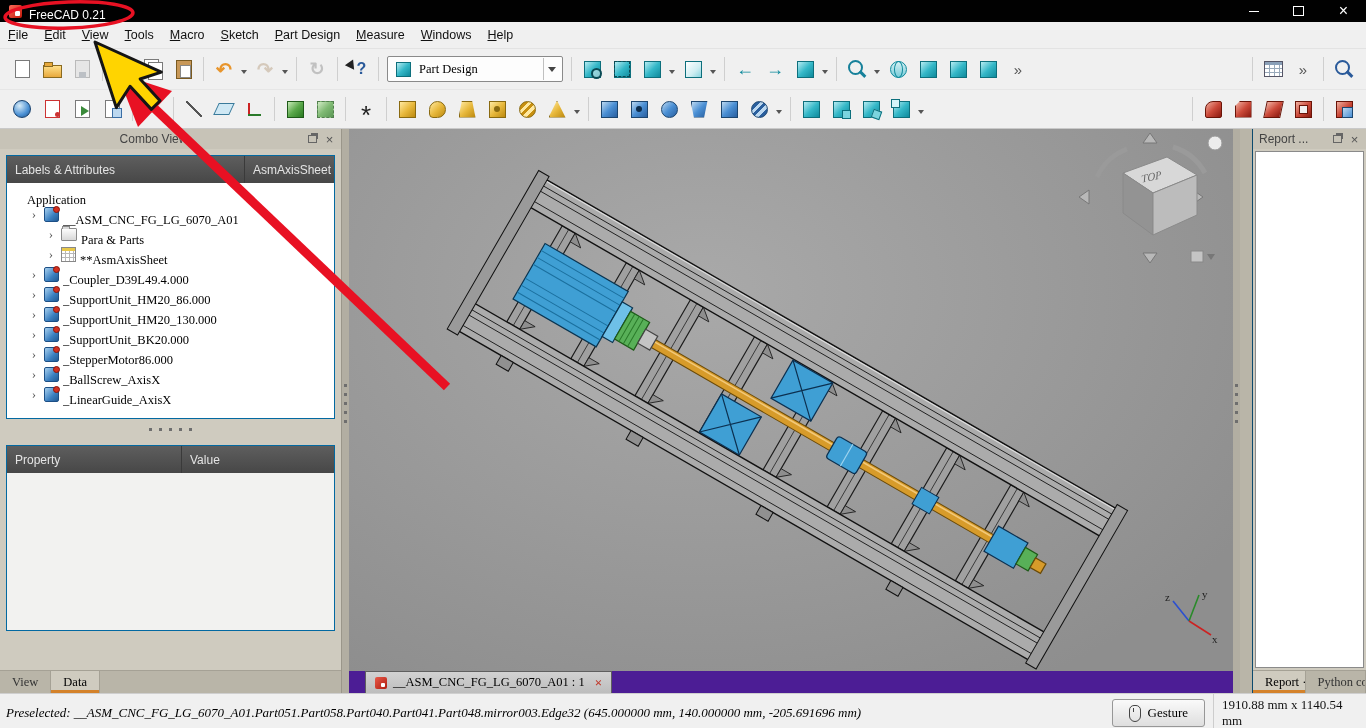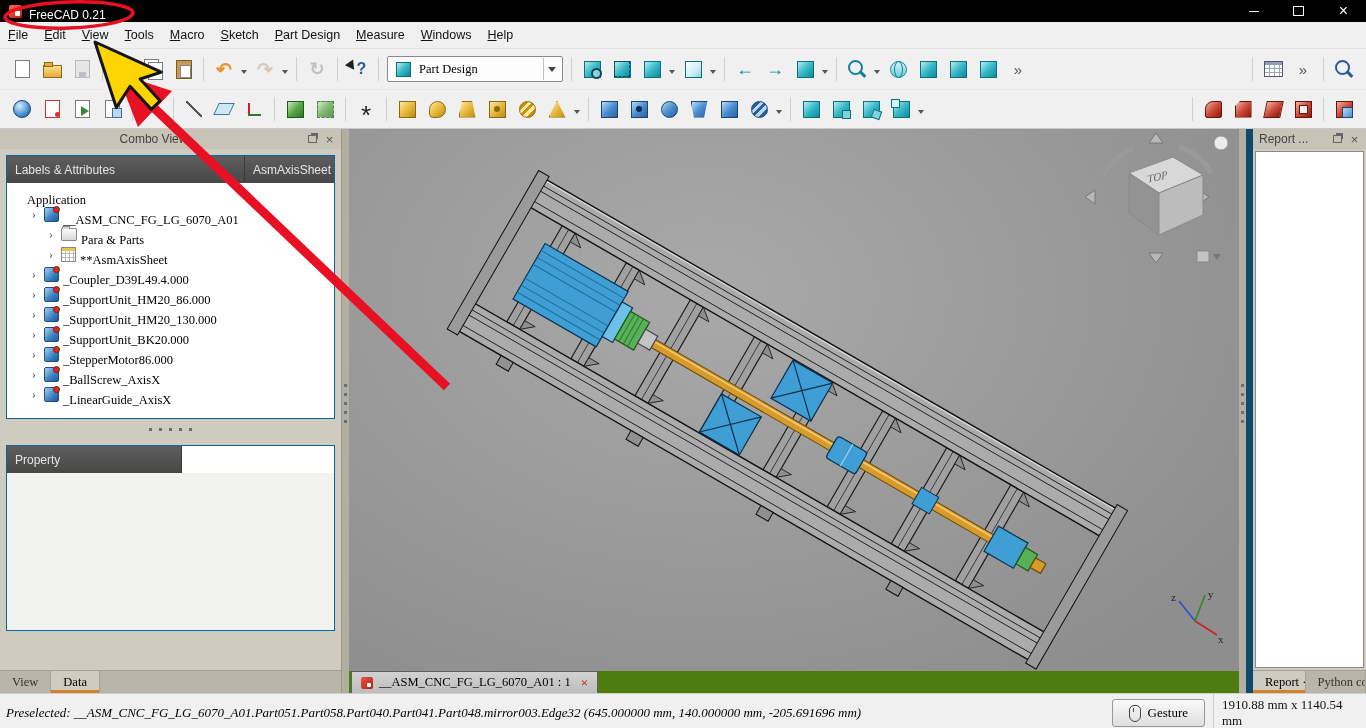--- a/index.html
+++ b/index.html
@@ -138,21 +138,21 @@
   .wb-label{flex:1;font-family:"Liberation Serif",serif;font-size:12.5px;padding-left:5px;color:#000;}
   .wb-caret{width:16px;height:22px;border-left:1px solid #c0c0c0;position:relative;}
   .wb-caret::after{content:"";position:absolute;left:4px;top:9px;border:4px solid transparent;border-top:5px solid #444;}
 
   
   .workspace{height:564px;display:flex;background:#b9b5a8;}
   .left-dock{width:341px;flex:none;display:flex;flex-direction:column;background:#cfcbbf;border-right:1px solid #9a968a;}
   .vsplit{width:7px;flex:none;background:#b2aea2;position:relative;}
   .vsplit::after{content:"";position:absolute;left:2px;top:255px;width:3px;height:40px;
     background:repeating-linear-gradient(#6e6e6e 0 3px,transparent 3px 9px);}
-  .right-dock{width:113px;flex:none;display:flex;flex-direction:column;background:#cfcbbf;border-left:7px solid #0c4a6e;}
+  .right-dock{width:113px;flex:none;display:flex;flex-direction:column;background:#cfcbbf;border-left:1px solid #0c4a6e;margin-left:12px;}
 
   .dock-header{height:20px;flex:none;display:flex;align-items:center;background:#c7c3b7;padding:0 4px;font-size:12px;color:#444;}
   .dock-title{flex:1;text-align:center;white-space:nowrap;overflow:hidden;}
   .dock-title.left{text-align:left;padding-left:2px;}
   .dock-btn{width:15px;height:15px;display:flex;align-items:center;justify-content:center;color:#555;margin-left:2px;flex:none;}
   .dock-btn.float::before{content:"";width:7px;height:6px;border:1px solid #666;box-shadow:2px -3px 0 -1px #666;}
   .dock-btn.close{font-size:13px;line-height:1;}
 
   .cv-tabs{height:28px;flex:none;display:flex;align-items:flex-end;padding:2px 4px 0 4px;gap:2px;}
   .cv-tab{padding:4px 13px 3px 13px;font-family:"Liberation Serif",serif;font-size:12.5px;color:#555;
@@ -194,21 +194,21 @@
           border-right:1px solid #a5a195;white-space:nowrap;overflow:hidden;}
   .bt-tab.active{background:#cfcbbf;box-shadow:inset 0 -3px 0 #d4822a;color:#000;}
 
   
   .viewport{flex:1;position:relative;display:flex;flex-direction:column;min-width:0;}
   .scene-wrap{position:relative;height:542px;flex:none;overflow:hidden;
     background:radial-gradient(ellipse at 40% 30%,#a9a9a9,#8e8e8e 85%);}
   .scene{position:absolute;inset:0;}
   .navcube{position:absolute;top:2px;right:8px;width:150px;height:140px;}
   .axiscross{position:absolute;right:14px;bottom:26px;width:56px;height:56px;}
-  .doc-tabbar{height:22px;flex:none;background:#4d7c0f;display:flex;align-items:flex-end;padding-left:2px;}
+  .doc-tabbar{height:22px;flex:none;background:#4c1d95;display:flex;align-items:flex-end;padding-left:16px;}
   .doc-tab{display:flex;align-items:center;gap:6px;height:21px;padding:0 9px;
     background:linear-gradient(#d2d2d2,#bdbdbd);border:1px solid #5f5f5f;border-bottom:none;
     font-family:"Liberation Serif",serif;font-size:12.5px;color:#000;}
   .dt-icon{width:12px;height:12px;background:linear-gradient(135deg,#e85a4a,#b01e10);border-radius:2px;position:relative;flex:none;}
   .dt-icon::after{content:"";position:absolute;right:2px;bottom:2px;width:4px;height:4px;background:#fff;border-radius:1px;}
   .dt-close{color:#c0392b;font-weight:700;font-size:13px;margin-left:4px;}
 
   .report-body{flex:1;margin:2px;background:#fff;border:1px solid #8a8a8a;}
 
   
@@ -574,20 +574,21 @@
                 <span class="tw-arrow">›</span>
                 <span class="tw-icon ti-assembly"></span>
                 <span class="tw-label">_LinearGuide_AxisX</span>
               </div>
             </div>
         </div>
         <div class="hsplit"></div>
         <div class="panel prop-panel">
           <div class="gh">
             <div class="gh-cell gh-c1p">Property</div>
+            <div class="gh-cell gh-grow">Value</div>
           </div>
           <div class="prop-body"></div>
         </div>
       </div>
       <div class="dock-bottom">
 
       <span class="bt-tab">View</span>
           <span class="bt-tab active">Data</span>
         </div>
     </div>

